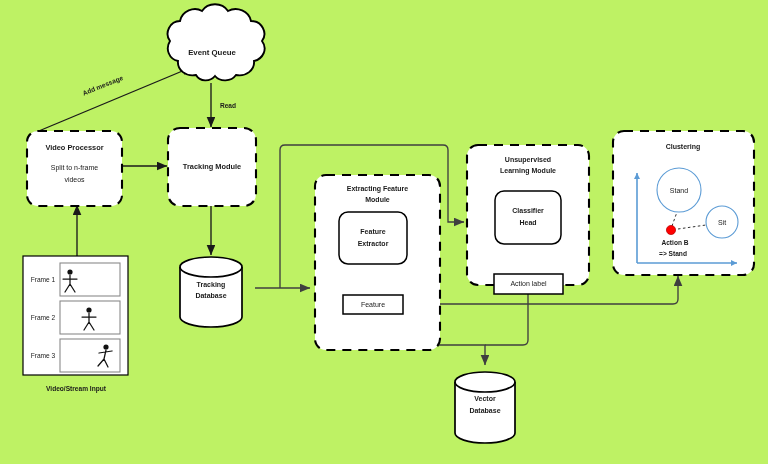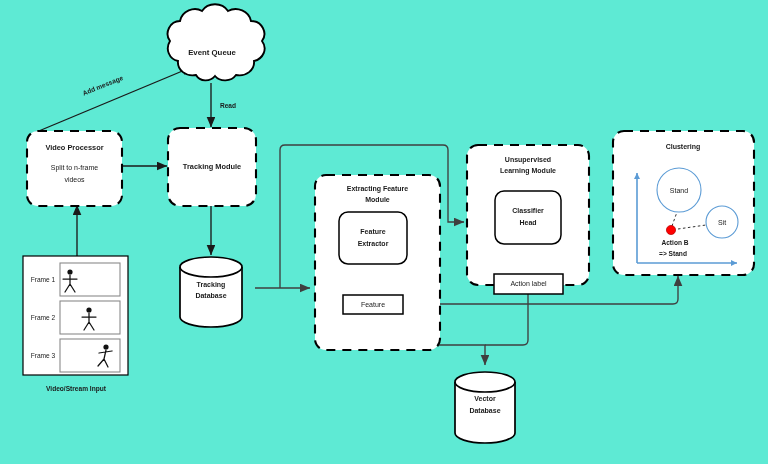--- a/index.html
+++ b/index.html
@@ -1,19 +1,19 @@
 <!DOCTYPE html>
 <html><head>
 <meta charset="utf-8">
 <title>Action Recognition Pipeline Architecture</title>
 <style>
   html,body{margin:0;padding:0;background:#ffffff;}
   body{width:768px;height:464px;overflow:hidden;
        font-family:"Liberation Sans","DejaVu Sans",sans-serif;}
-  #root{position:relative;width:768px;height:464px;background:#5eead4;}
+  #root{position:relative;width:768px;height:464px;background:#bef264;}
   svg#diagram{position:absolute;left:0;top:0;width:768px;height:464px;}
   .lbl{font-family:"Liberation Sans","DejaVu Sans",sans-serif;
        fill:#1a1a1a;text-anchor:middle;dominant-baseline:middle;}
   .bold{font-weight:bold;}
   .n9{font-size:7.4px;}
   .n95{font-size:7.8px;}
   .n85{font-size:7px;}
   .n8{font-size:6.6px;}
   .dashbox{fill:#ffffff;stroke:#000000;stroke-width:2.1;
            stroke-dasharray:9,7;stroke-linecap:butt;}

